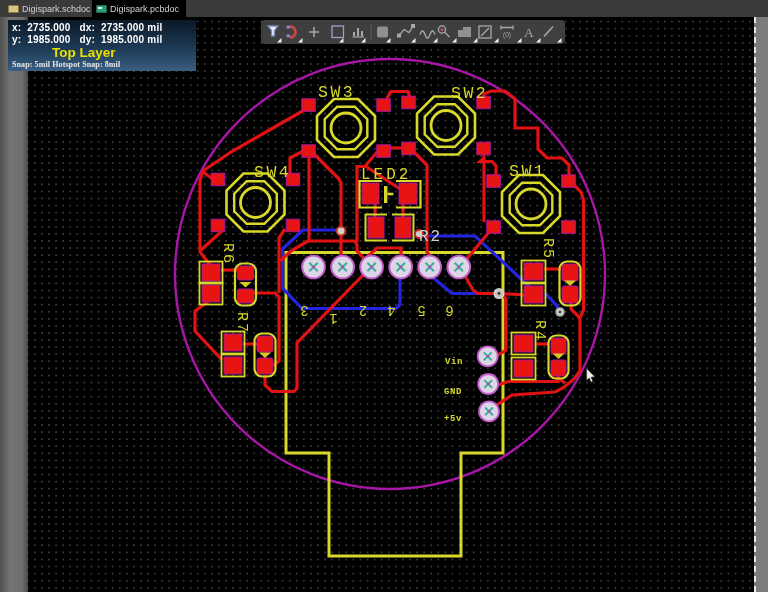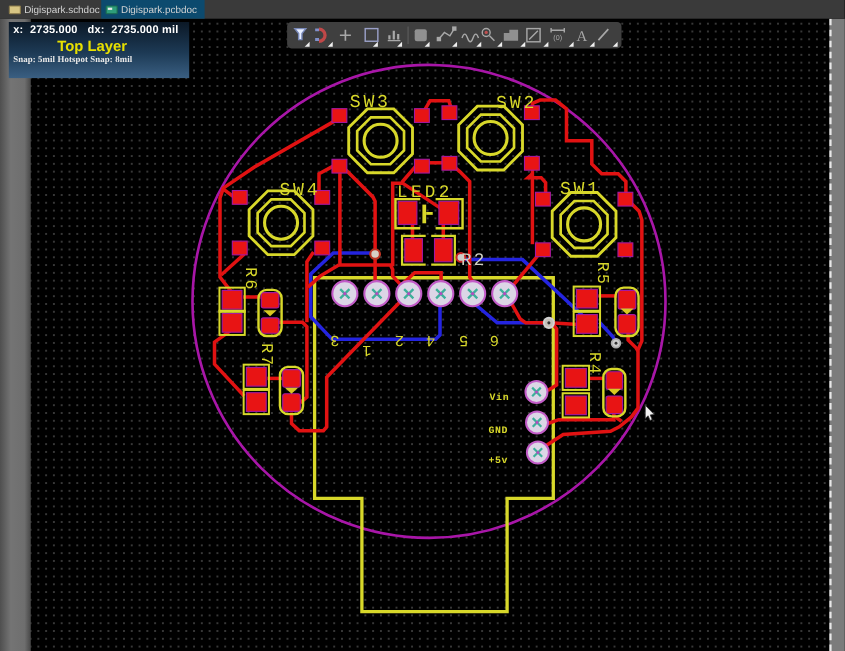--- a/index.html
+++ b/index.html
@@ -1,30 +1,30 @@
 <!DOCTYPE html>
 <html><head>
 <meta charset="utf-8">
 <style>
 html,body{margin:0;padding:0;width:768px;height:592px;overflow:hidden;background:#000;font-family:"Liberation Sans",sans-serif;}
 #app{position:relative;width:768px;height:592px;}
 #tabbar{position:absolute;left:0;top:0;width:768px;height:17px;background:#3a3a3a;text-align:center;}
 .tab{position:absolute;top:0;height:17px;display:flex;align-items:center;font-size:9px;color:#d4d4d4;white-space:nowrap;overflow:hidden;}
 #tab1{left:0;width:92px;background:#3a3a3a;padding-left:8px;}
-#tab2{left:92px;width:90px;background:#0c4a6e;padding-left:4px;}
+#tab2{left:92px;width:90px;background:#000000;padding-left:4px;}
 .ticon{display:inline-block;width:11px;height:8px;margin-right:3px;border-radius:1px;}
 #tab1 .ticon{background:#d8c583;border:1px solid #8a7a4a;box-sizing:border-box;}
 #tab2 .ticon{background:#2e9e7a;border:1px solid #1a6a50;box-sizing:border-box;position:relative;}
 #tab2 .ticon:after{content:"";position:absolute;left:1px;top:1px;width:4px;height:2px;background:#e8e8e8;}
 #canvas{position:absolute;left:0;top:17px;width:768px;height:575px;background:#000;
 background-image:radial-gradient(circle,#3e3e3e 0,#343434 0.9px,rgba(0,0,0,0) 1.4px);
 background-size:7.09px 7.09px;background-position:3px 1px;}
 #lstrip{position:absolute;left:0;top:17px;width:28px;height:575px;background:linear-gradient(to right,#4f4f4f,#747474 35%,#6e6e6e 80%,#464646);}
 #rstrip{position:absolute;left:754px;top:17px;width:14px;height:575px;background:#7c7c7c;border-left:2px dashed #e8e8e8;}
-#info{position:absolute;left:8px;top:20px;width:164px;height:51px;background:linear-gradient(to bottom,#0b1826 0%,#1d3a55 55%,#3a5f82 100%);color:#fff;z-index:30;}
+#info{position:absolute;left:8px;top:20px;width:188px;height:51px;background:linear-gradient(to bottom,#0b1826 0%,#1d3a55 55%,#3a5f82 100%);color:#fff;z-index:30;}
 #info .l1{font-size:10px;font-weight:bold;white-space:pre;line-height:11.5px;padding-left:4px;letter-spacing:0.2px;}
 #info .tl{color:#e8e000;font-size:13.5px;font-weight:bold;line-height:15px;padding-left:4px;margin-left:40px;}
 #info .sn{color:#e8e8e8;font-size:8px;font-weight:bold;line-height:9px;padding-left:4px;letter-spacing:0.1px;font-family:Liberation Serif, serif;}
 #toolbar{position:absolute;left:261px;top:20px;width:304px;height:24px;background:#3f3f3f;border-radius:4px;z-index:30;}
 svg{display:block;}
 #pcb{position:absolute;left:0;top:0;width:768px;height:592px;}
 .pcbtxt{font-family:"Liberation Mono",monospace;fill:#d8d82a;}
 </style>
 </head>
 <body>
@@ -228,20 +228,21 @@
 <g id="cursorg">
 <path d="M586.6,368.4 L586.6,380.4 L589.2,378 L591,382.2 L592.9,381.3 L591.1,377.2 L594.8,376.8 Z" fill="#f2f2f2" stroke="#333" stroke-width="0.7"></path>
 </g>
 </svg>
 <div id="tabbar">
   <div class="tab" id="tab1"><span class="ticon"></span>Digispark.schdoc</div>
   <div class="tab" id="tab2"><span class="ticon"></span>Digispark.pcbdoc</div>
 </div>
 <div id="info">
   <div class="l1" style="padding-top:2px;">x:  2735.000   dx:  2735.000 mil</div>
+  <div class="l1">y:  1985.000   dy:  1985.000 mil</div>
   <div class="tl">Top Layer</div>
   <div class="sn">Snap: 5mil Hotspot Snap: 8mil</div>
 </div>
 <div id="toolbar">
 <svg width="304" height="24" viewBox="0 0 304 24">
 <g stroke="#a8a8a8" fill="none" stroke-width="1.3">
   <path d="M7,6 L17,6 L13.5,10.5 L13.5,16 L10.5,16 L10.5,10.5 Z" fill="#e8eeff" stroke="#7888b8" transform="translate(0,0)"></path>
   <g transform="translate(31,11.5)">
             <path d="M-2,-5 a5.5,5.5 0 0 1 0,11" stroke="#c04848" stroke-width="3"></path>
             <path d="M-2,-4.4 h-3.5 M-2,4.4 h-3.5" stroke="#8090c8" stroke-width="2.6"></path>

